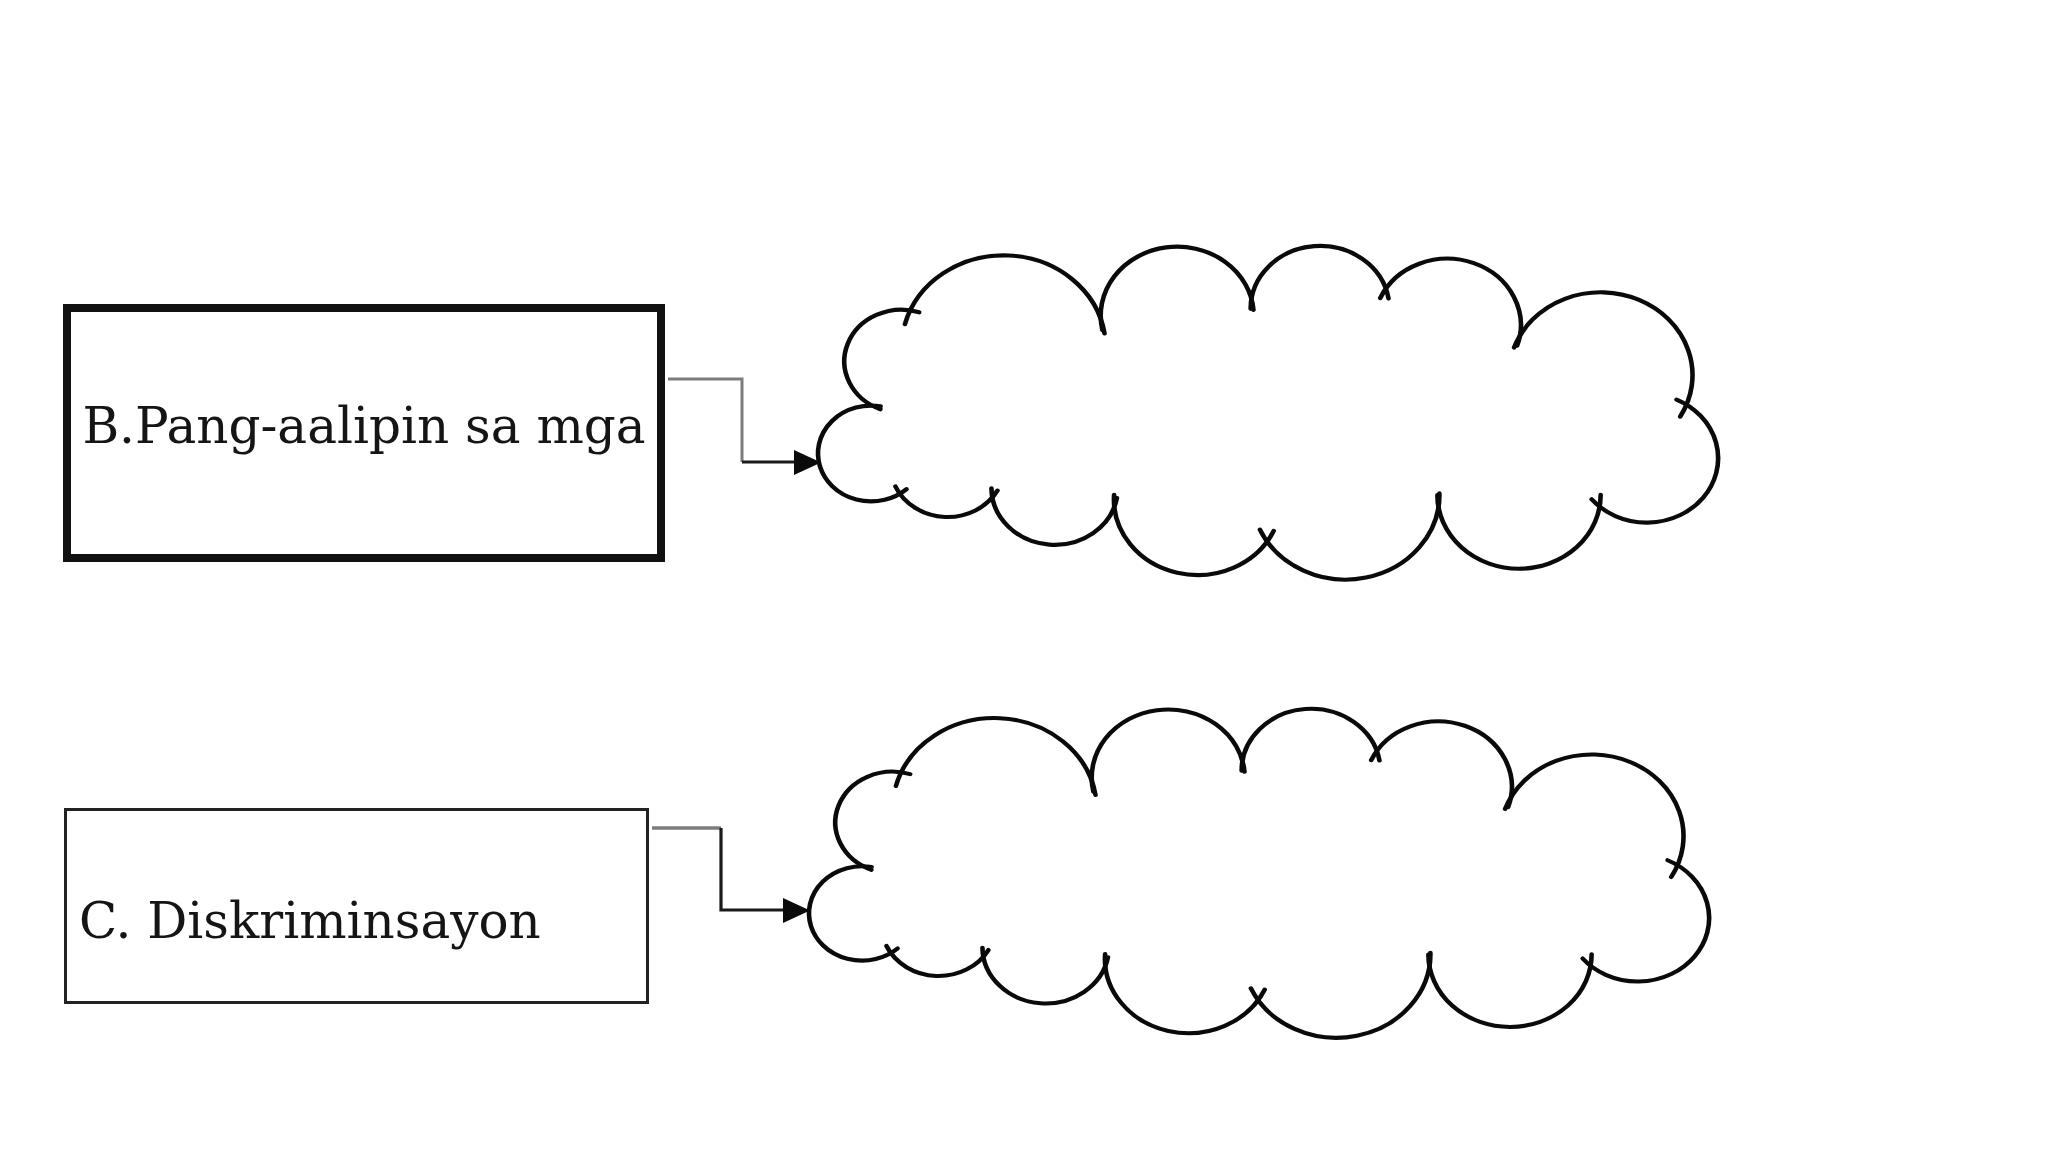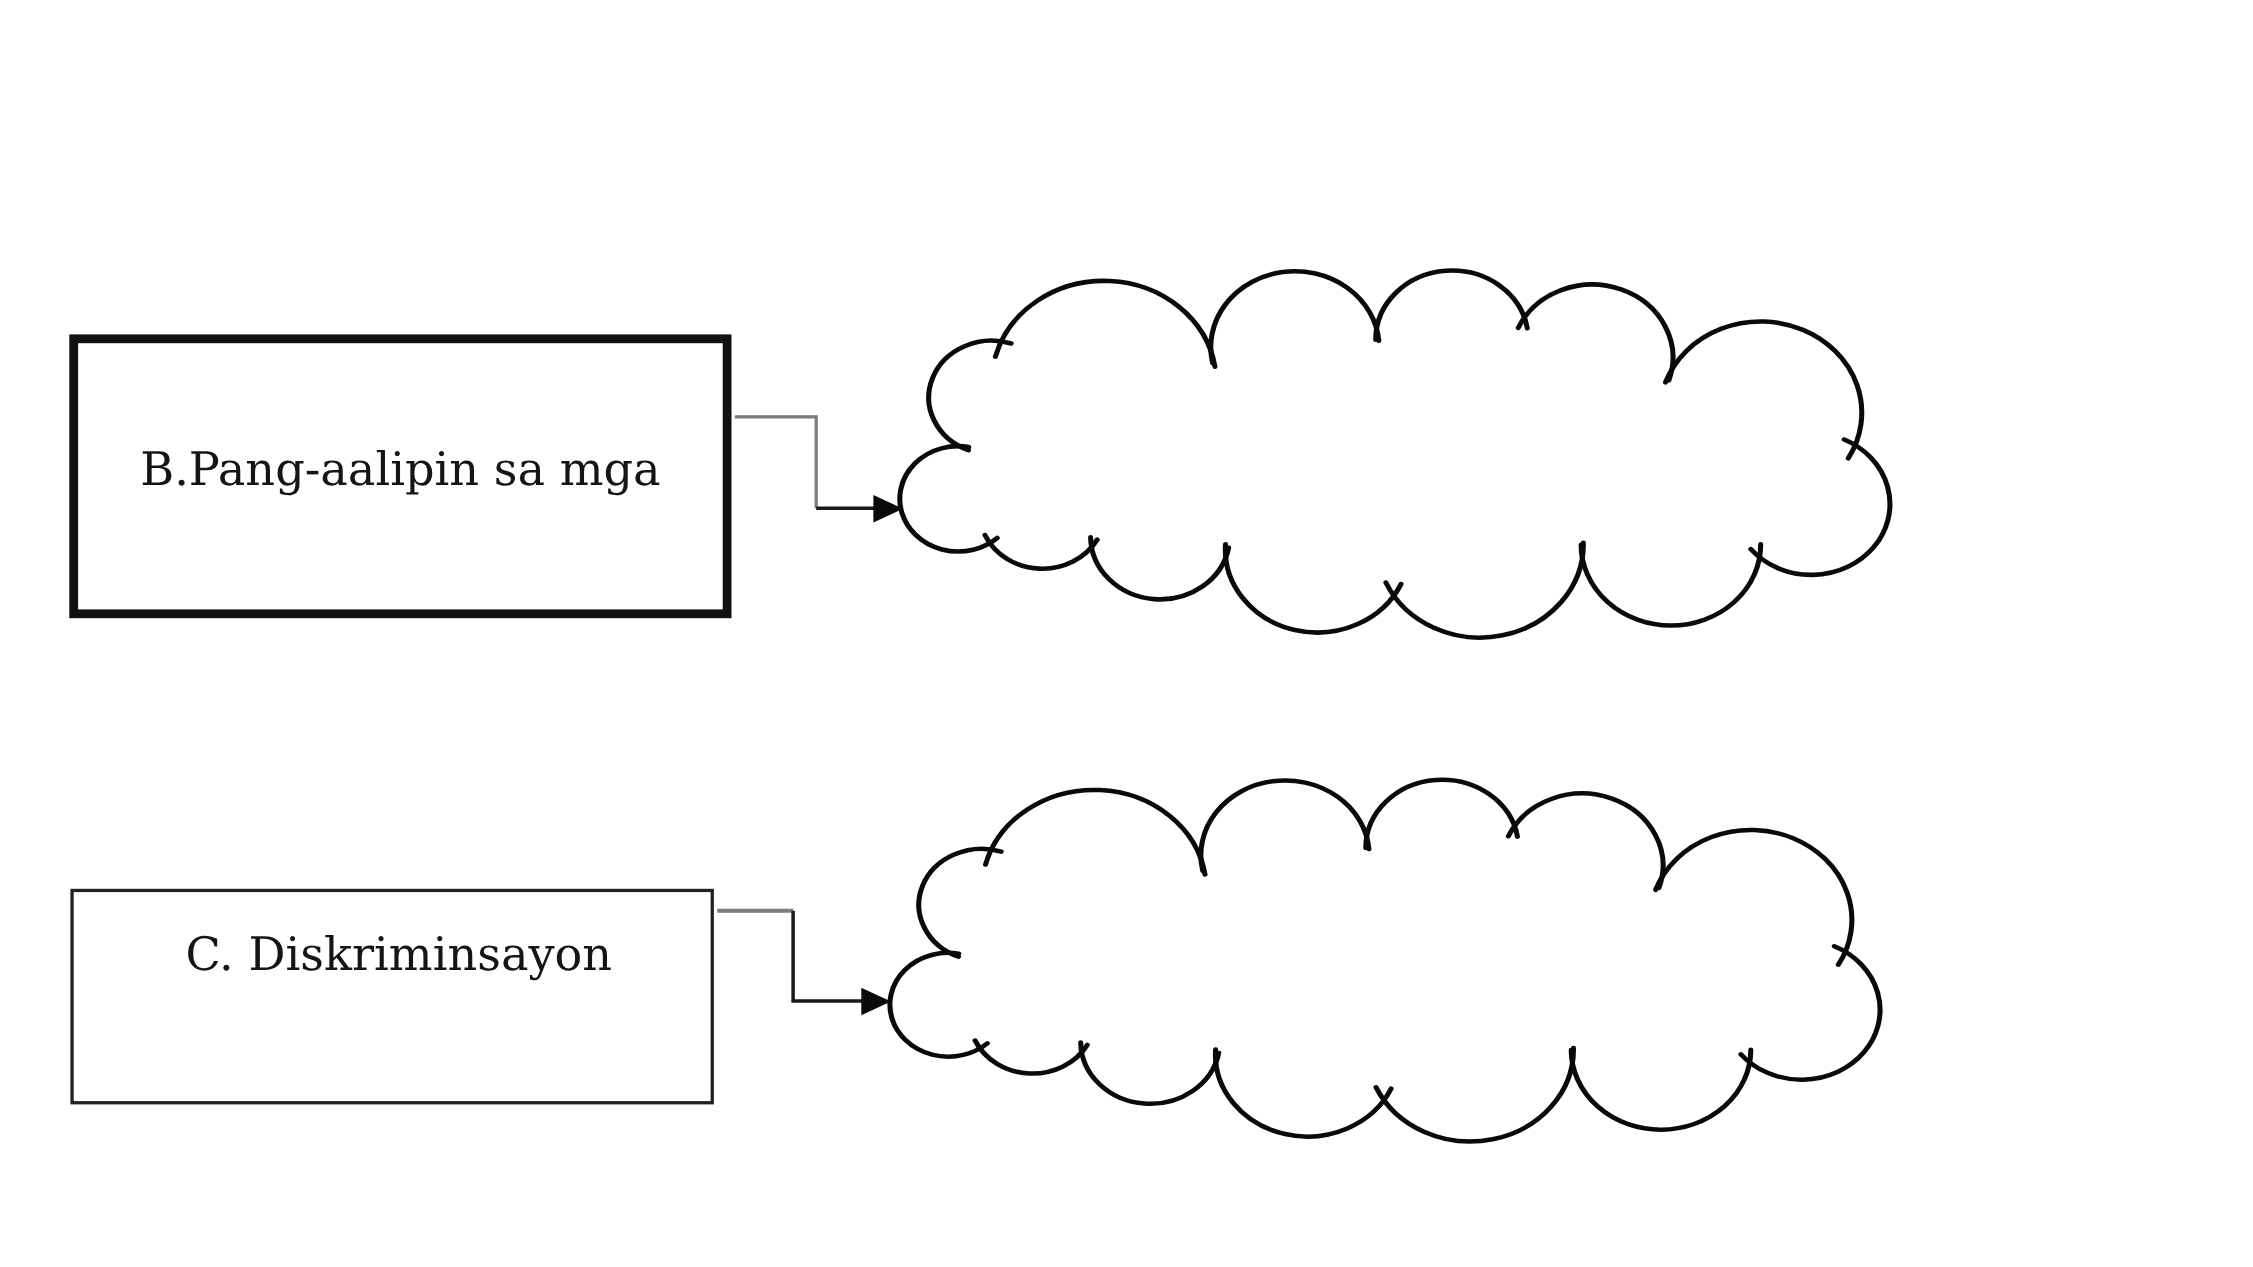--- a/index.html
+++ b/index.html
@@ -8,22 +8,22 @@
     width:2048px;height:1152px;
     background:#ffffff;
     overflow:hidden;
     font-family:"DejaVu Serif","Liberation Serif",serif;
     color:#151515;
   }
   .box{
     position:absolute;
     background:#ffffff;
     box-sizing:border-box;
-    display:flex;flex-direction:row;justify-content:center;
-    font-size:42px;line-height:53px;
+    display:flex;flex-direction:column;justify-content:center;
+    font-size:50px;line-height:53px;
   }
   .box-b{
     left:63px;top:304px;width:602px;height:258px;
     border:8px solid #111111;
     align-items:center;text-align:center;
     padding-bottom:14px;
   }
   .box-c{
     left:64px;top:808px;width:585px;height:196px;
     border:3px solid #222222;

